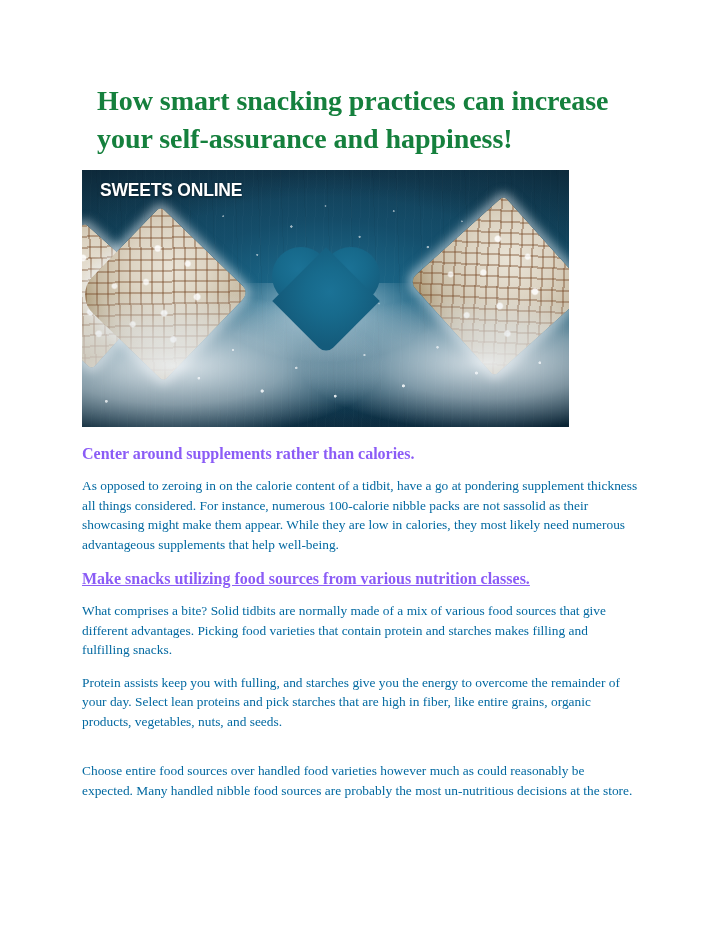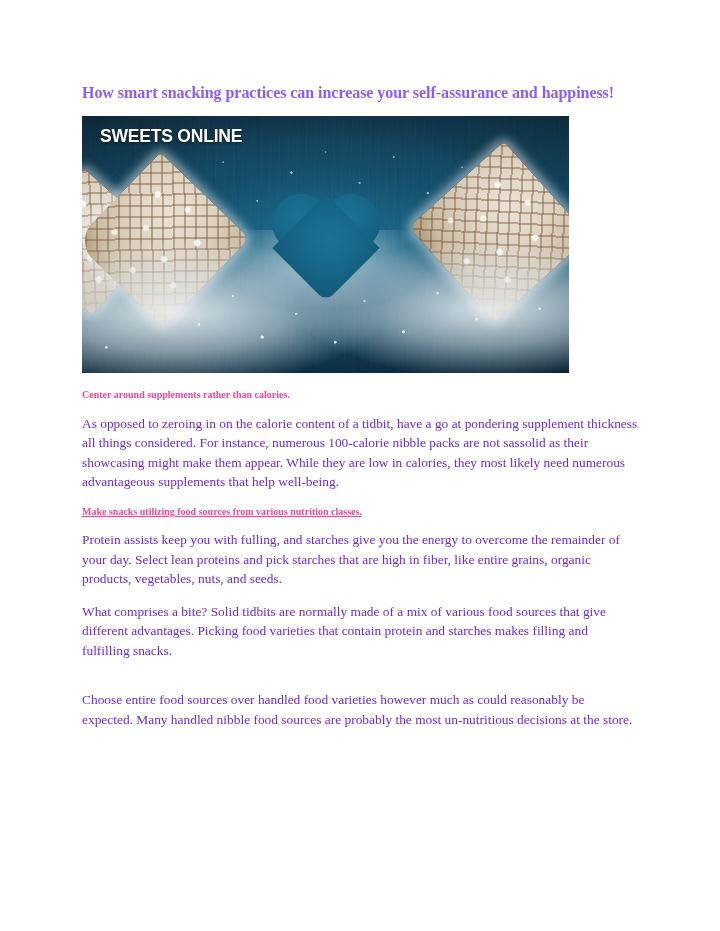--- a/index.html
+++ b/index.html
@@ -29,25 +29,25 @@
     position: absolute;
     left: 82px;
     top: 82px;
     width: 556px;
   }
 
   
   .doc-title {
     font-family: "Liberation Serif", "DejaVu Serif", serif;
     font-weight: bold;
-    font-size: 16px;
+    font-size: 28px;
     line-height: 1.34;
     letter-spacing: -0.05px;
-    margin: 0 0 0 0;
-    color: #8b5cf6;
+    margin: 0 0 0 15px;
+    color: #15803d;
     max-width: 545px;
   }
 
   
   .hero-figure {
     margin: 13px 16px 0 0;
     padding: 17px;
     width: 453px;
     height: 223px;
     position: relative;
@@ -242,32 +242,32 @@
     white-space: nowrap;
   }
 
   
   .body-block {
     margin-top: 15px;
   }
   h2.sec-heading {
     font-family: "Liberation Serif", "DejaVu Serif", serif;
     font-weight: bold;
-    font-size: 10px;
+    font-size: 16px;
     line-height: 1.45;
     margin: 0 0 11px 0;
-    color: #ec4899;
+    color: #8b5cf6;
   }
   p.para {
     font-family: "Liberation Serif", "DejaVu Serif", serif;
     font-weight: normal;
     font-size: 13.4px;
     line-height: 1.455;
     margin: 0 0 13px 0;
-    color: #6d28d9;
+    color: #0369a1;
     text-align: left;
   }
   p.para:last-child { margin-bottom: 7px; }
   .spacer-para {
     height: 17px;
   }
   .heading-gap { margin-top: 2px; text-decoration: underline; }
 </style>
 </head>
 <body>
@@ -303,22 +303,22 @@
 
       <figcaption class="hero-caption">SWEETS ONLINE</figcaption>
     </figure>
 
     <div class="body-block">
 
       <h2 class="sec-heading">Center around supplements rather than calories.</h2>
       <p class="para">As opposed to zeroing in on the calorie content of a tidbit, have a go at pondering supplement thickness all things considered. For instance, numerous 100-calorie nibble packs are not sassolid as their showcasing might make them appear. While they are low in calories, they most likely need numerous advantageous supplements that help well-being.</p>
 
       <h2 class="sec-heading heading-gap">Make snacks utilizing food sources from various nutrition classes.</h2>
+      <p class="para">What comprises a bite? Solid tidbits are normally made of a mix of various food sources that give different advantages. Picking food varieties that contain protein and starches makes filling and fulfilling snacks.</p>
       <p class="para">Protein assists keep you with fulling, and starches give you the energy to overcome the remainder of your day. Select lean proteins and pick starches that are high in fiber, like entire grains, organic products, vegetables, nuts, and seeds.</p>
-      <p class="para">What comprises a bite? Solid tidbits are normally made of a mix of various food sources that give different advantages. Picking food varieties that contain protein and starches makes filling and fulfilling snacks.</p>
 
       <div class="spacer-para"></div>
 
       <p class="para">Choose entire food sources over handled food varieties however much as could reasonably be expected. Many handled nibble food sources are probably the most un-nutritious decisions at the store.</p>
 
     </div>
   </div>
 </div>
 
 </body></html>

